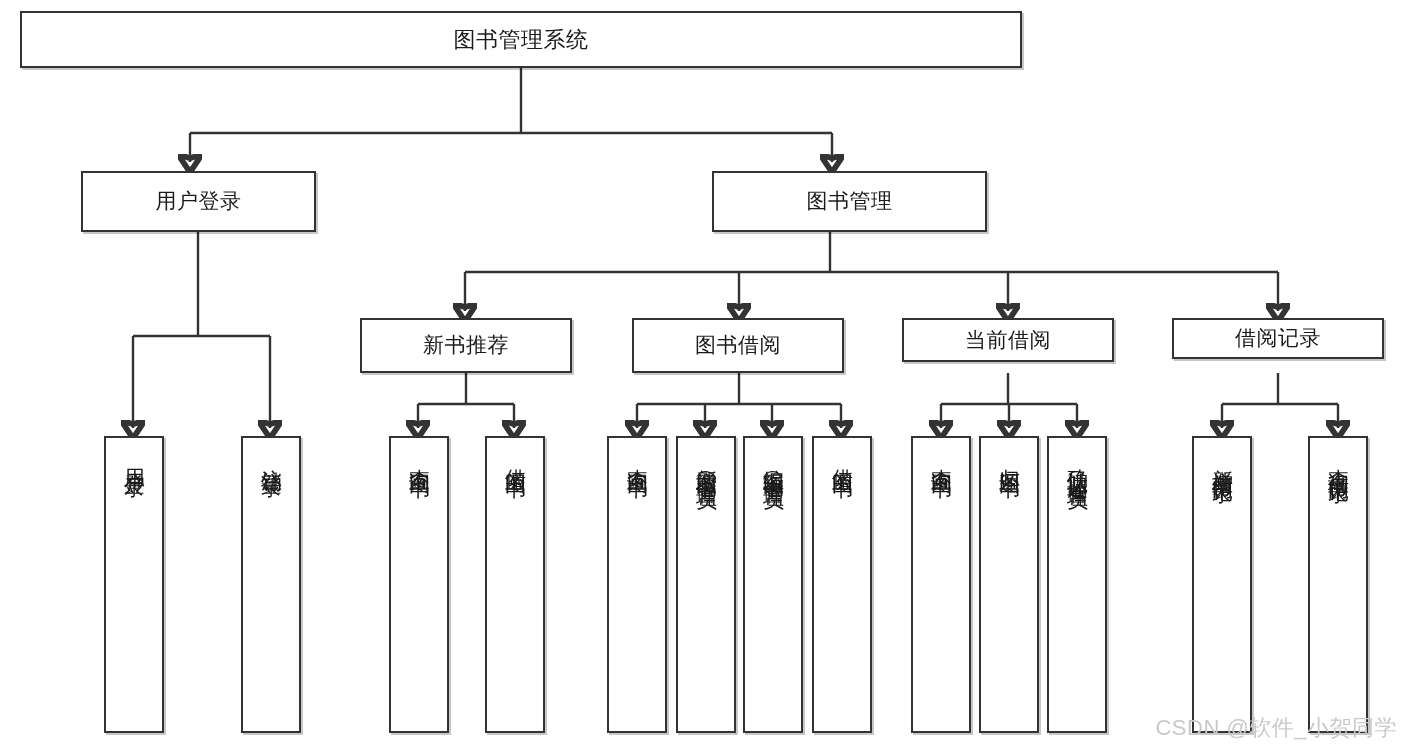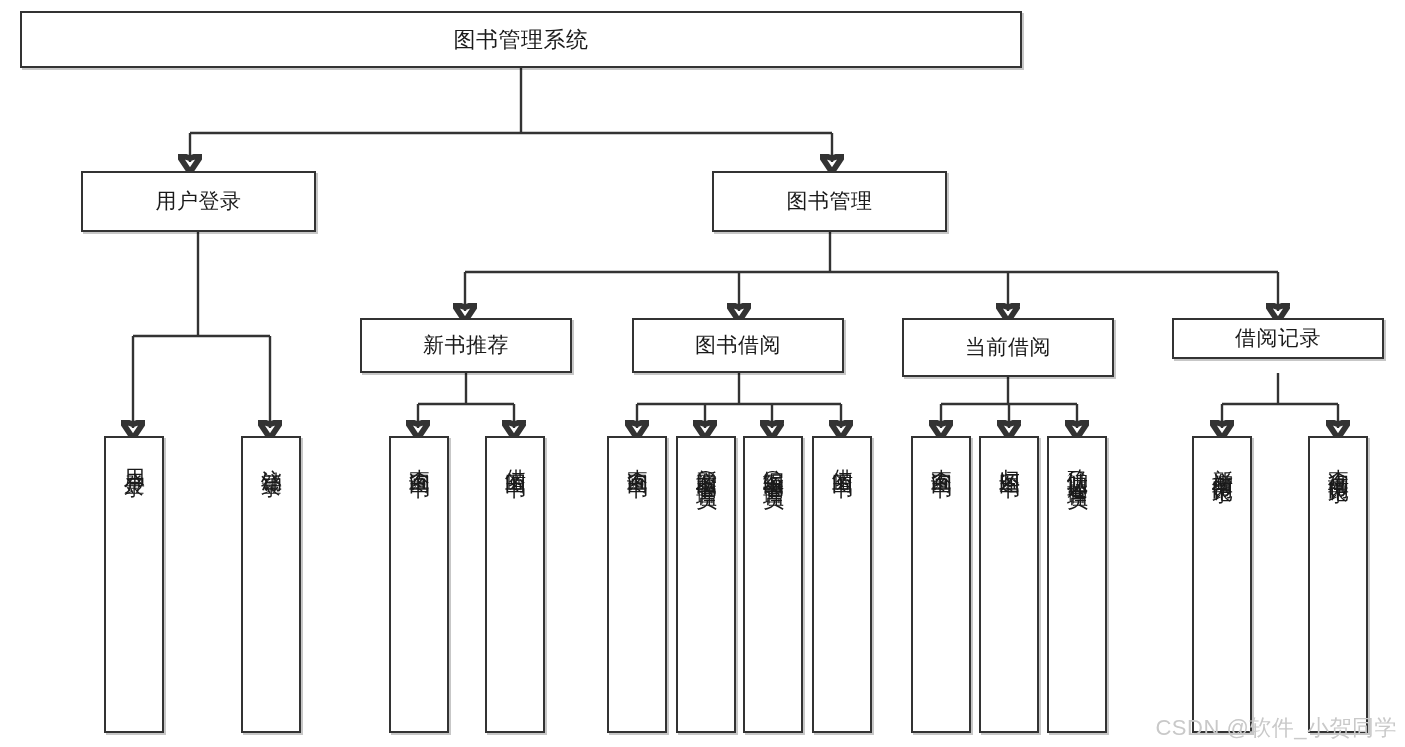--- a/index.html
+++ b/index.html
@@ -129,31 +129,31 @@
     <line x1="1338" y1="404" x2="1338" y2="428" marker-end="url(#arrow)"></line>
   </svg>
 
   <div class="node-box root horizontal" style="left:20px; top:11px; width:1002px; height:57px;">
     <span class="node-label">图书管理系统</span>
   </div>
 
   <div class="node-box horizontal" style="left:81px; top:171px; width:235px; height:61px;">
     <span class="node-label">用户登录</span>
   </div>
-  <div class="node-box horizontal" style="left:712px; top:171px; width:235px; height:61px;">
+  <div class="node-box horizontal" style="left:712px; top:171px; width:275px; height:61px;">
     <span class="node-label">图书管理</span>
   </div>
 
   <div class="node-box horizontal" style="left:632px; top:318px; width:212px; height:55px;">
     <span class="node-label">图书借阅</span>
   </div>
   <div class="node-box horizontal" style="left:360px; top:318px; width:212px; height:55px;">
     <span class="node-label">新书推荐</span>
   </div>
-  <div class="node-box horizontal" style="left:902px; top:318px; width:212px; height:59px;">
+  <div class="node-box horizontal" style="left:902px; top:318px; width:212px; height:44px;">
     <span class="node-label">当前借阅</span>
   </div>
   <div class="node-box horizontal" style="left:1172px; top:318px; width:212px; height:41px;">
     <span class="node-label">借阅记录</span>
   </div>
 
   <div class="node-box vertical" style="left:104px; top:436px; width:60px; height:297px;">
     <span class="node-label">用户登录</span>
   </div>
   <div class="node-box vertical" style="left:241px; top:436px; width:60px; height:297px;">

